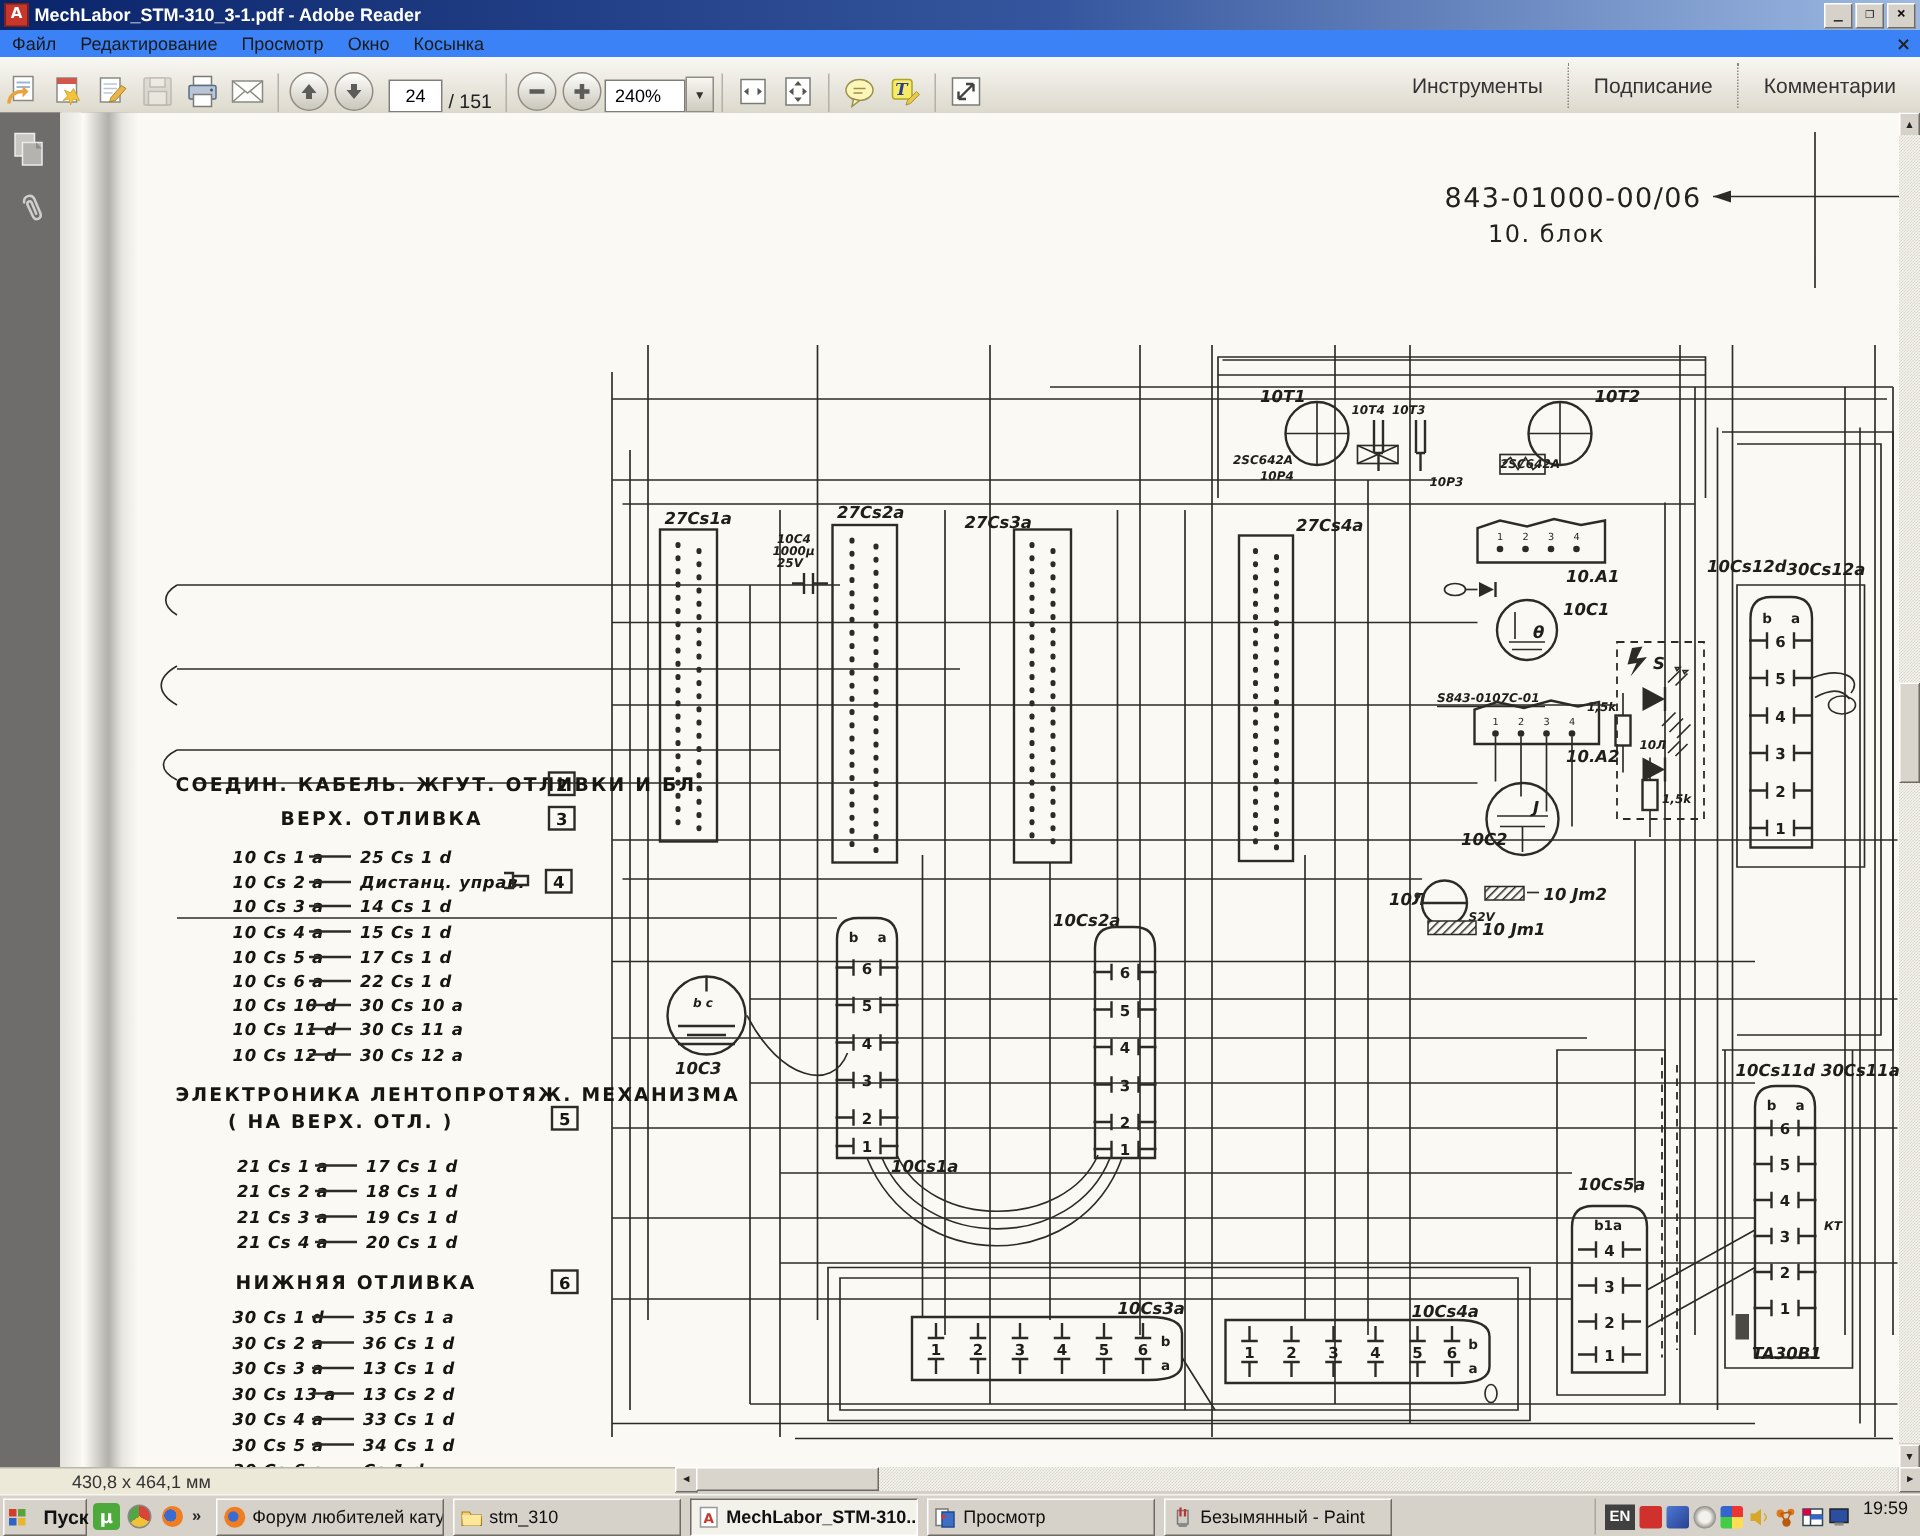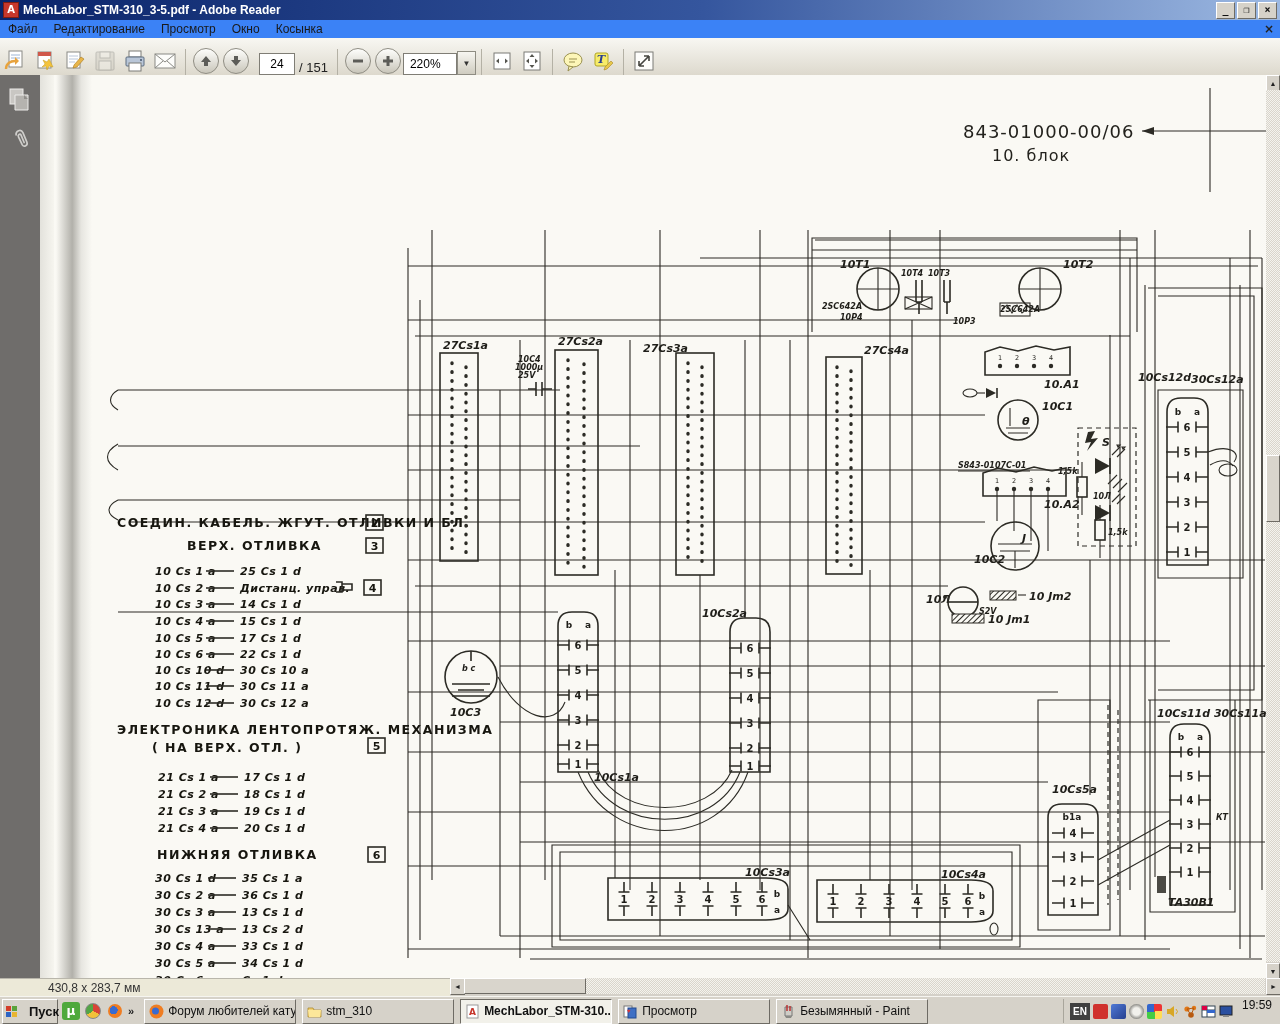--- a/index.html
+++ b/index.html
@@ -91,21 +91,21 @@
   .pn{fill:#1f1e19;font:bold 10px "DejaVu Sans",sans-serif;text-anchor:middle}
   .pns{fill:#1f1e19;font:bold 9px "DejaVu Sans",sans-serif;text-anchor:middle}
   .pnt{fill:#1f1e19;font:6.5px "DejaVu Sans",sans-serif;text-anchor:middle}
   .bx{fill:#17160f;font:bold 11px "DejaVu Sans",sans-serif;text-anchor:middle}
 </style>
 </head>
 <body>
 
 <div id="titlebar" class="abs">
   <span class="appico">A</span>
-  <span>MechLabor_STM-310_3-5.pdf - Adobe Reader</span>
+  <span>MechLabor_STM-310_3-1.pdf - Adobe Reader</span>
   <span id="capbtns">
     <span class="capbtn">_</span>
     <span class="capbtn">❐</span>
     <span class="capbtn">×</span>
   </span>
 </div>
 
 <div id="menubar" class="abs">
   <span class="mi">Файл</span>
   <span class="mi">Редактирование</span>
@@ -196,21 +196,21 @@
         </svg>
       </div>
   </div>
   <div class="tbtn">
     <div class="circlebtn">
         <svg width="12" height="12">
           <path d="M4.5 1h3v3.5H11v3H7.5V11h-3V7.5H1v-3h3.5z" fill="#5c5c58"></path>
         </svg>
       </div>
   </div>
-  <div id="zoombox">220%</div>
+  <div id="zoombox">240%</div>
   <div id="zoomdrop">▼</div>
   <div class="tsep"></div>
   <div class="tbtn">
     <svg width="24" height="24">
         <g>
           <rect x="4" y="4" width="16" height="16" fill="#fff" stroke="#7b7b76"></rect>
           <path d="M6 12h12M6 12l3-2.5v5zM18 12l-3-2.5v5z" stroke="#55555 0" fill="#55554f"></path>
         </g>
       </svg>
   </div>
@@ -242,20 +242,27 @@
       </svg>
   </div>
   <div class="tsep"></div>
   <div class="tbtn">
     <svg width="24" height="24">
         <g>
           <rect x="3" y="3" width="18" height="18" fill="#fdfdfb" stroke="#7b7b76"></rect>
           <path d="M7 17l10-10M7 17v-5M7 17h5M17 7v5M17 7h-5" stroke="#44443f" stroke-width="1.6" fill="none"></path>
         </g>
       </svg>
+  </div>
+  <div id="panelbtns">
+    <div class="panelbtn">Инструменты</div>
+    <div class="pansep"></div>
+    <div class="panelbtn">Подписание</div>
+    <div class="pansep"></div>
+    <div class="panelbtn">Комментарии</div>
   </div>
 </div>
 
 <div id="sidebar" class="abs">
   <svg width="40" height="200">
     <g>
       <rect x="10" y="14" width="13" height="15" fill="#c9c7c3" stroke="#edecea"></rect>
       <path d="M15 20h13l0 15h-13z" fill="#b5b3af" stroke="#edecea"></path>
       <path d="M24 20l4 4h-4z" fill="#8f8d89"></path>
     </g>
@@ -659,21 +666,21 @@
 </svg>
 
 <div class="abs" style="left:1266px;top:75px;width:14px;height:903px">
   <div class="sbtn abs" style="left:0;top:0;width:12px;height:14px">▲</div>
   <div class="track abs" style="left:0;top:15px;width:14px;height:872px"></div>
   <div class="thumb abs" style="left:0;top:380px;width:12px;height:65px"></div>
   <div class="sbtn abs" style="left:0;top:888px;width:12px;height:14px">▼</div>
 </div>
 
 <div id="statusbar" class="abs">
-  <span>430,8 x 283,7 мм</span>
+  <span>430,8 x 464,1 мм</span>
 </div>
 <div class="abs" style="left:450px;top:978px;width:830px;height:17px">
   <div class="sbtn abs" style="left:0;top:0;width:13px;height:15px">◄</div>
   <div class="track abs" style="left:14px;top:0;width:801px;height:16px"></div>
   <div class="thumb abs" style="left:14px;top:0;width:120px;height:14px"></div>
   <div class="sbtn abs" style="left:816px;top:0;width:13px;height:15px">►</div>
 </div>
 
 <div id="taskbar" class="abs">
   <div id="startbtn">

